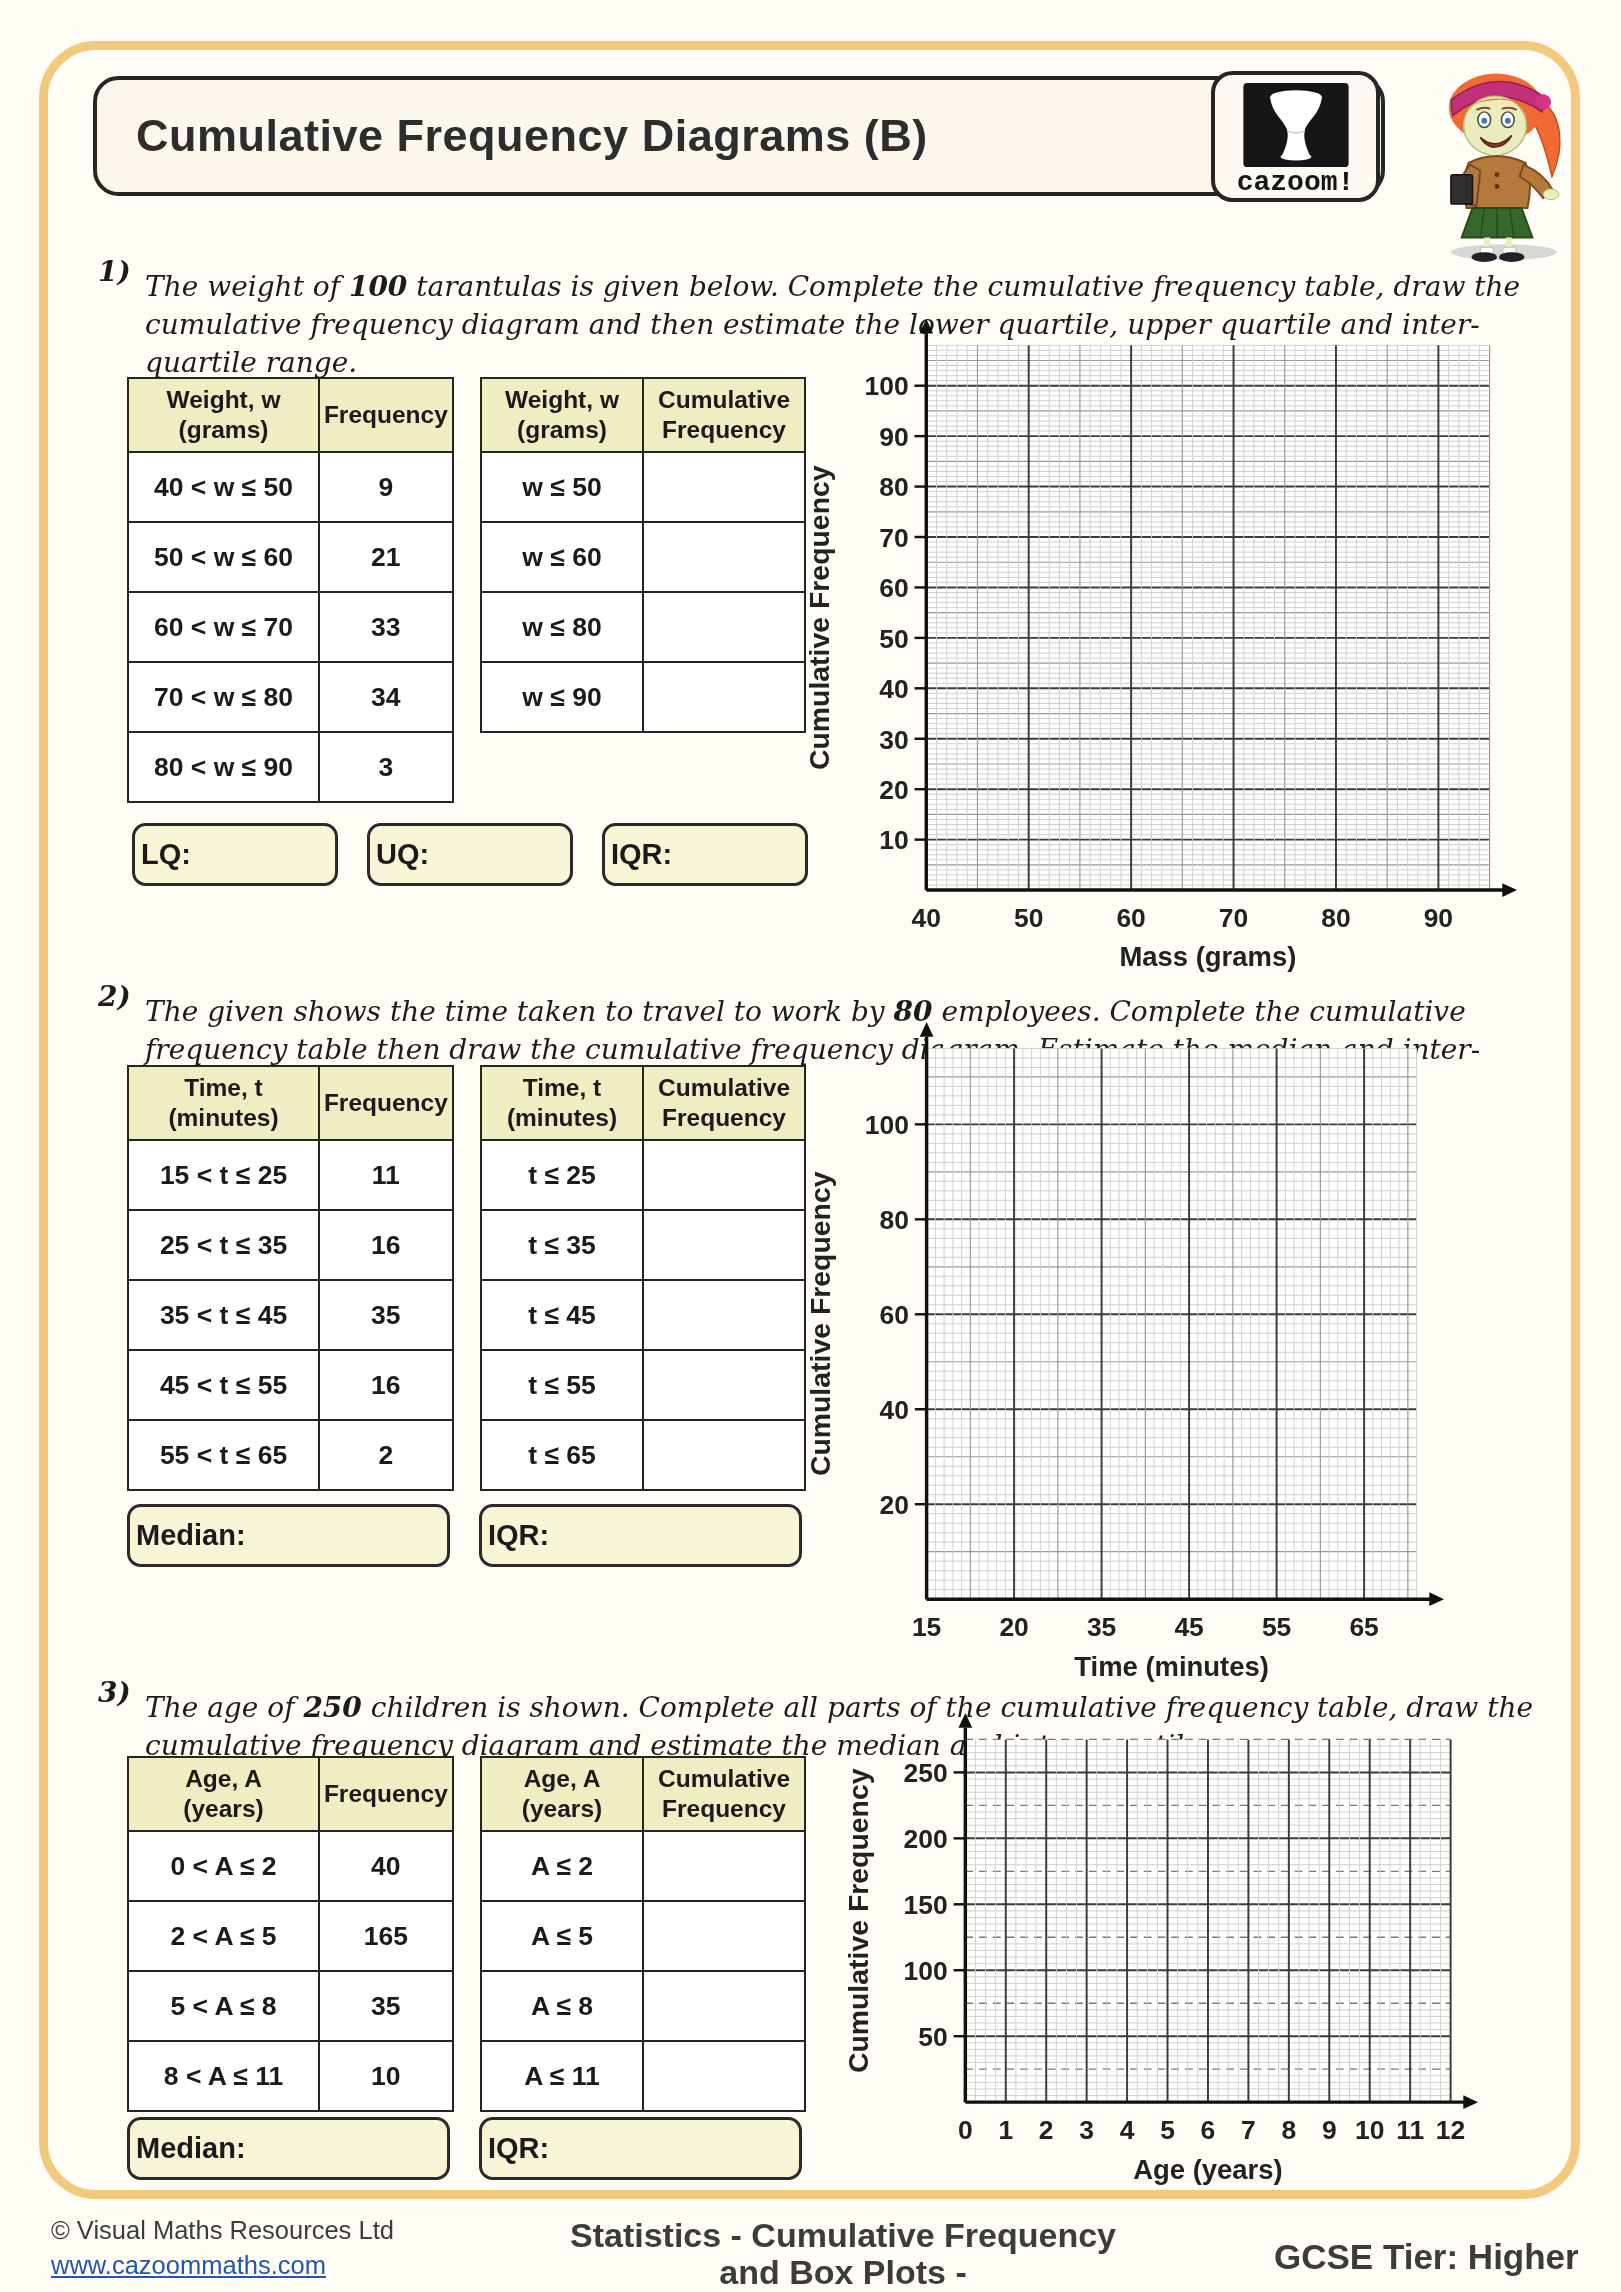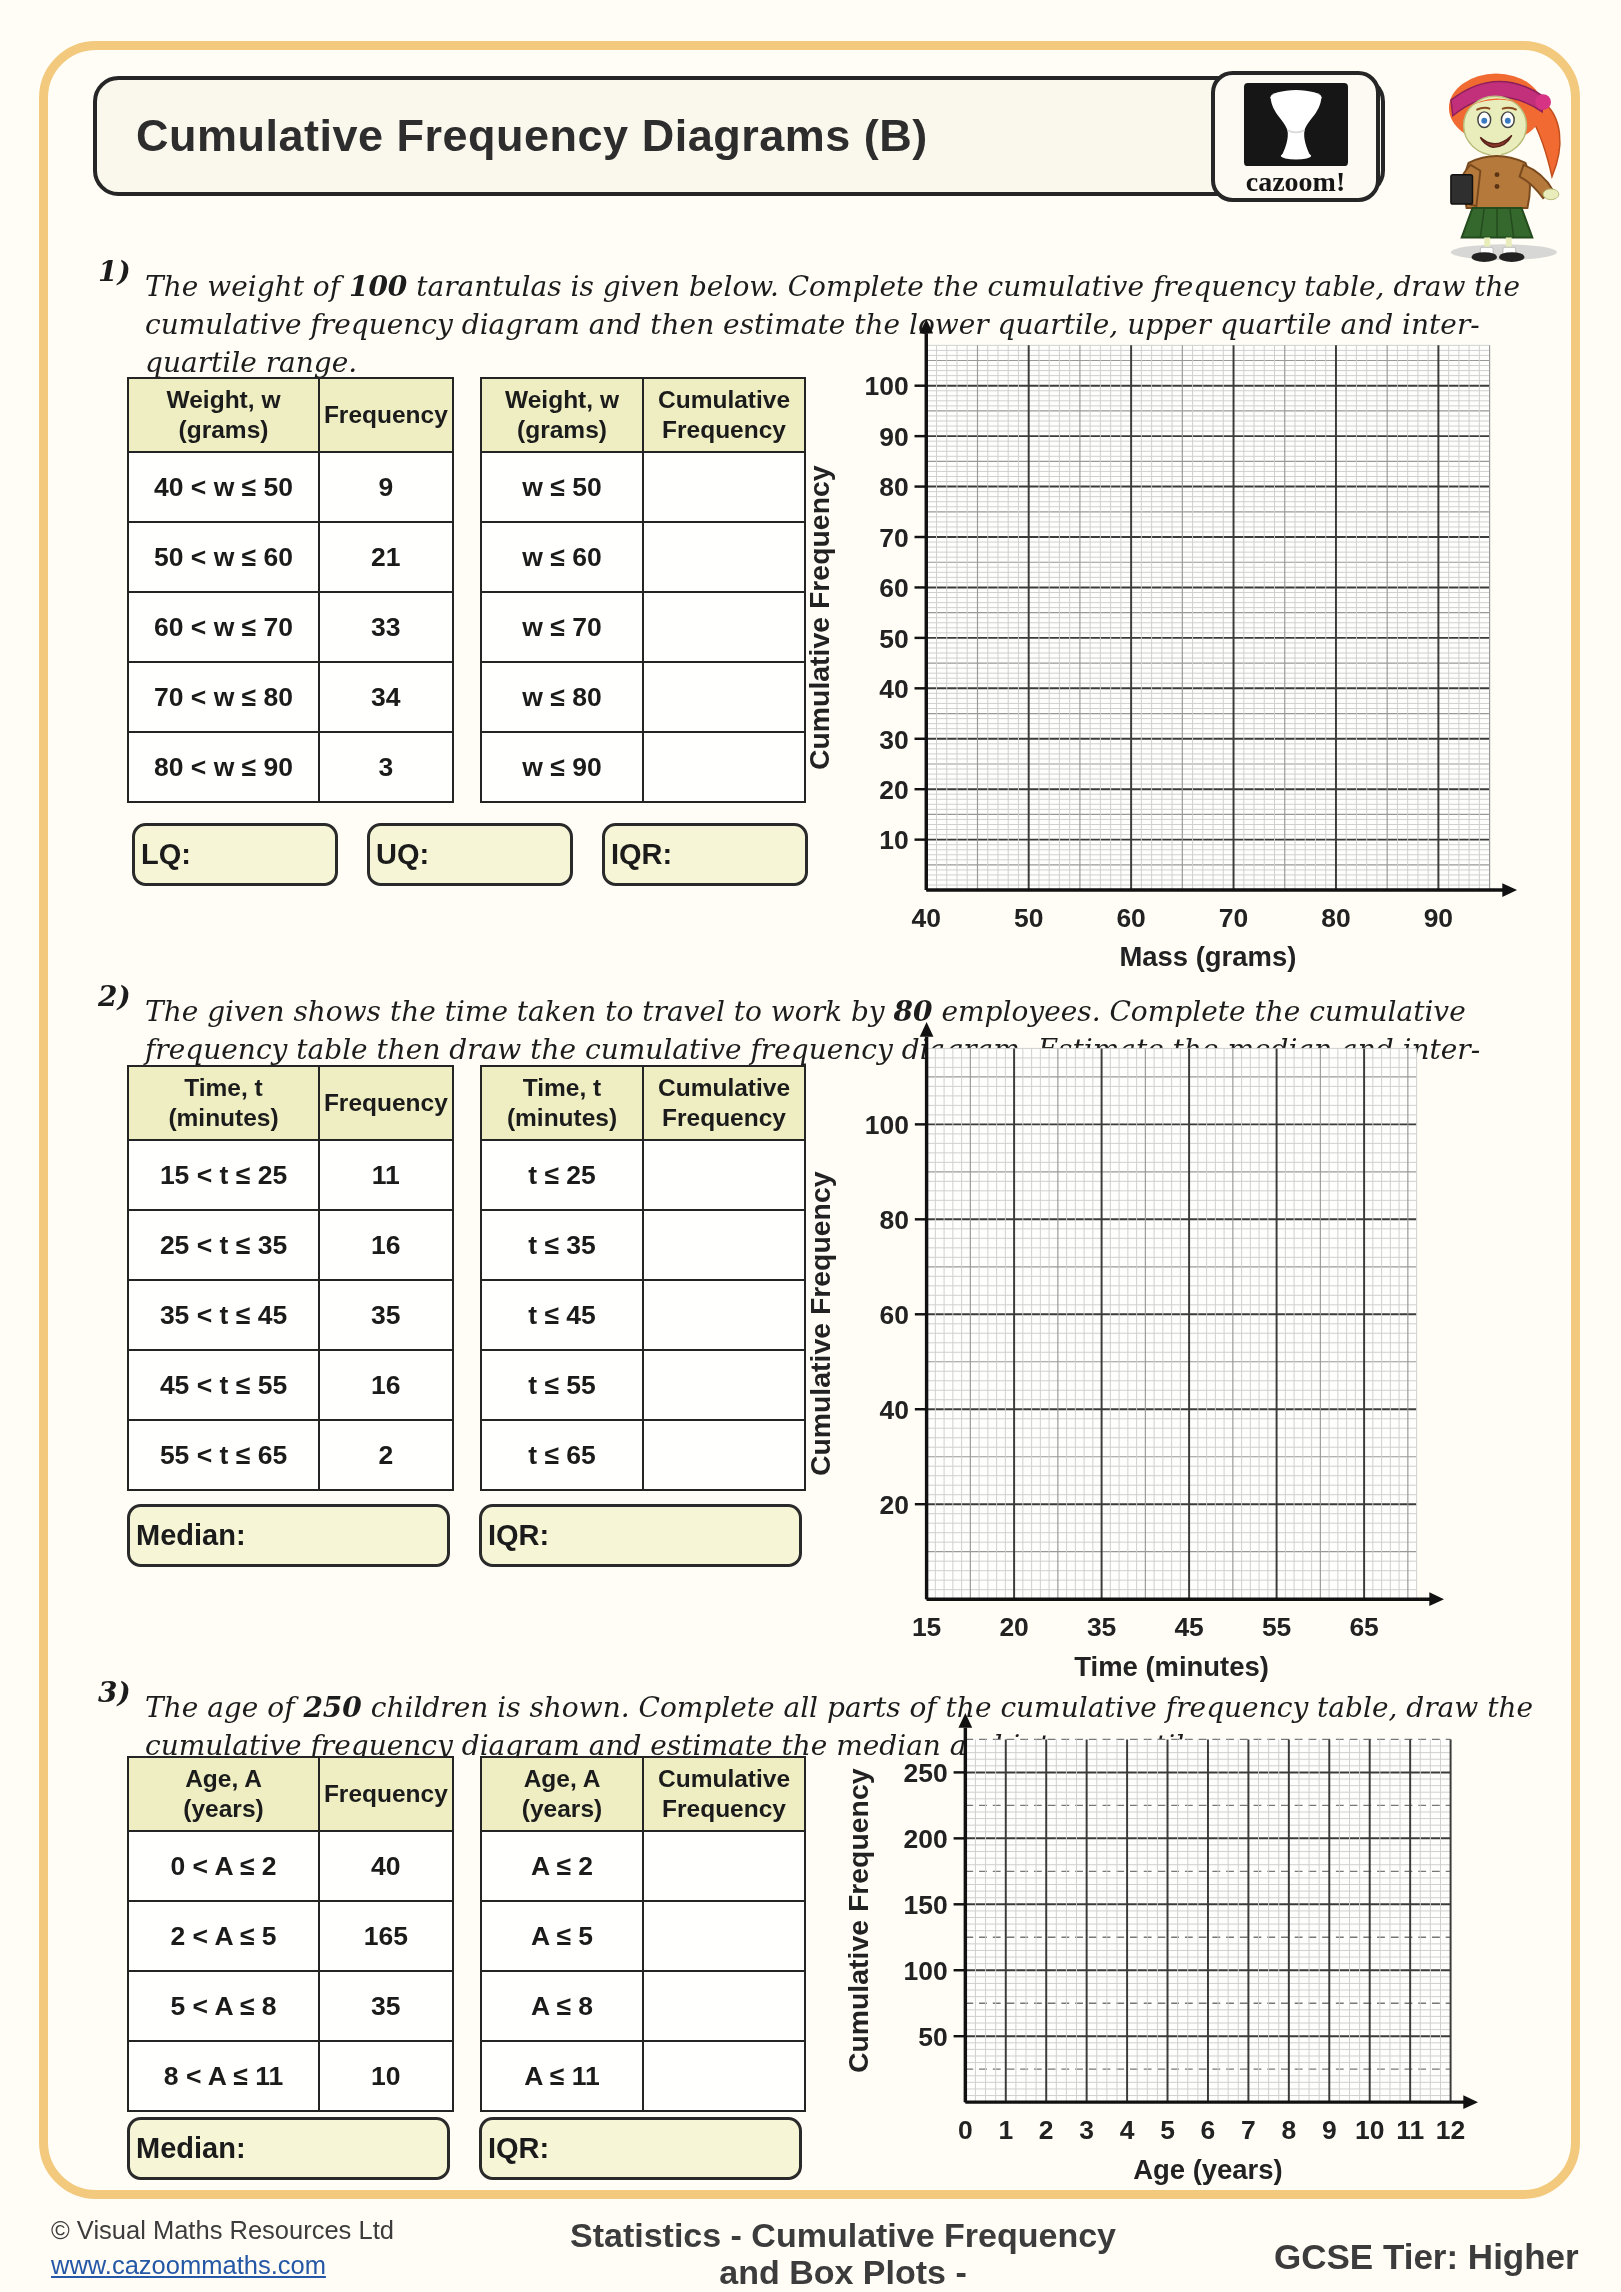--- a/index.html
+++ b/index.html
@@ -8,21 +8,21 @@
   .abs{position:absolute;}
   .outer-border{left:39px;top:41px;width:1541px;height:2158px;
         border:9.8px solid #f2c97d;border-radius:57px;box-sizing:border-box;}
   .header-box{left:93px;top:76px;width:1292px;height:120px;background:#faf7ec;
         border:4.9px solid #262626;border-radius:25.5px;box-sizing:border-box;
         display:flex;align-items:center;padding-left:39px;}
   .title{font-size:45px;font-weight:bold;color:#2d2d2d;letter-spacing:0.5px;}
   .logo-box{left:1211px;top:71px;width:169px;height:131px;background:#fcfaf2;
         border:4.9px solid #262626;border-radius:21.6px;box-sizing:border-box;
         display:flex;flex-direction:column;align-items:center;justify-content:flex-start;padding-top:7.8px;}
-  .logo-text{font-family:Liberation Serif, serif;font-weight:bold;font-size:28px;color:#161616;margin-top:0;}
+  .logo-text{font-family:Liberation Mono, monospace;font-weight:bold;font-size:28px;color:#161616;margin-top:0;}
   .qtext{left:98px;width:1441px;display:flex;color:#1c1c1c;
         font-family:"DejaVu Serif",serif;font-style:italic;font-size:28px;line-height:38px;}
   .qnum{font-weight:bold;width:47px;flex:0 0 47px;}
   .qbody{flex:1;margin-top:15px;}
   .qbold{font-weight:bold;}
   .tbl-wrap table{border-collapse:collapse;background:#fffffe;border:2px solid #242424;}
   .tbl-wrap th,.tbl-wrap td{border:2.9px solid #242424;text-align:center;vertical-align:middle;
         font-weight:bold;color:#1b1b1b;padding:0 3.9px;box-sizing:border-box;}
   .tbl-wrap th{background:#eeeec2;font-size:24.5px;line-height:30px;height:74px;}
   .tbl-wrap td{font-size:26.5px;height:70px;}
@@ -157,24 +157,20 @@
             </th>
           </tr>
         </thead>
         <tbody>
           <tr>
             <td>w ≤ 50</td>
             <td></td>
           </tr>
           <tr>
             <td>w ≤ 60</td>
-            <td></td>
-          </tr>
-          <tr>
-            <td>w ≤ 70</td>
             <td></td>
           </tr>
           <tr>
             <td>w ≤ 80</td>
             <td></td>
           </tr>
           <tr>
             <td>w ≤ 90</td>
             <td></td>
           </tr>

